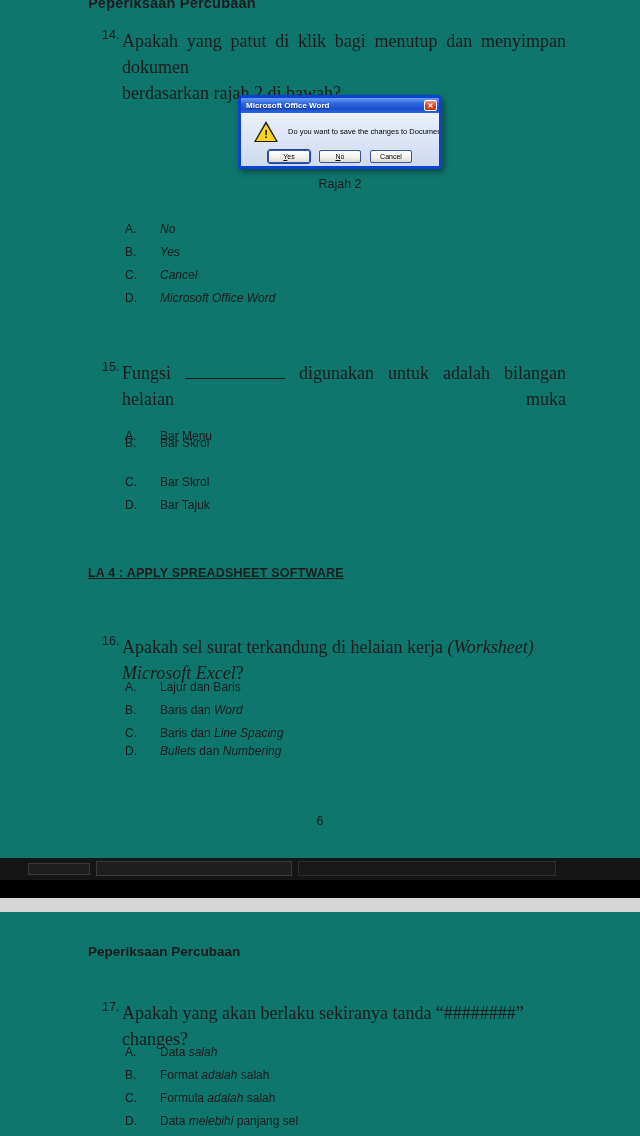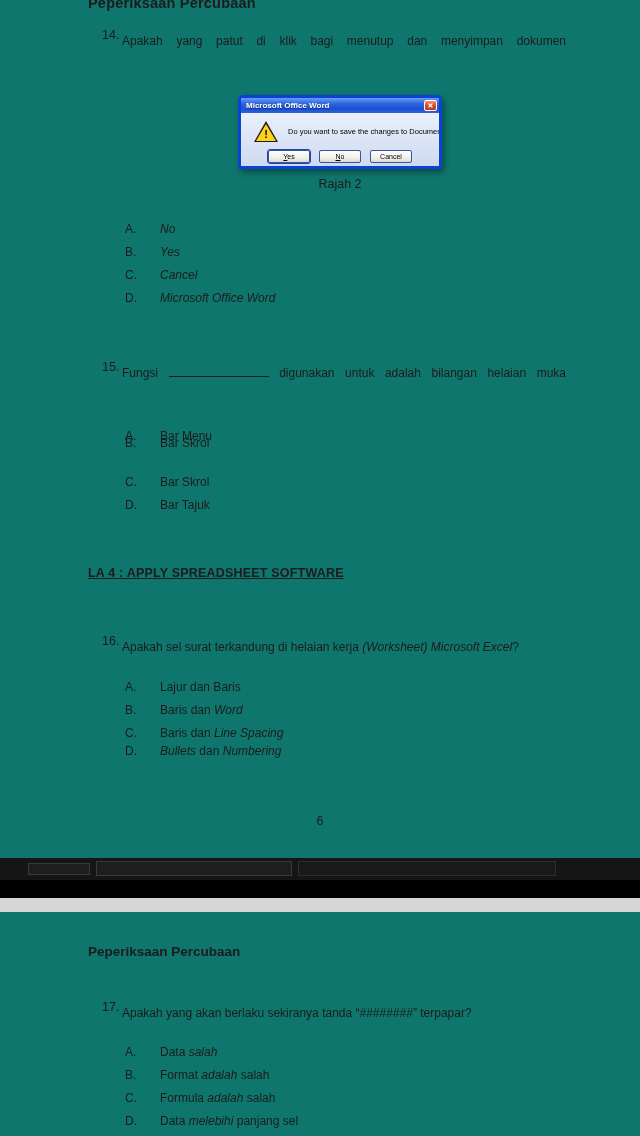--- a/index.html
+++ b/index.html
@@ -7,21 +7,21 @@
   .screen {
     position:relative; width:640px; height:1136px; overflow:hidden;
     background:#0f766e; font-family:"Liberation Sans", sans-serif;
     color:#1b1b1b;
   }
   .hdr { position:absolute; font-weight:bold; }
   .hdr1 { left:88px; top:-5px; font-size:14.5px; letter-spacing:0.2px; }
   .hdr2 { left:88px; top:944px; font-size:13.5px; }
 
   .qnum { position:absolute; left:90px; font-size:12.5px;margin-left:12px; }
-  .stem { position:absolute; left:122px; width:444px; font-size:12px; line-height:26px; }
+  .stem { position:absolute; left:122px; width:444px; font-size:18px; line-height:26px;font-family:Liberation Serif, serif; }
   .jline { text-align:justify; text-align-last:justify; }
   .blank { display:inline-block; width:100px; height:11px; border-bottom:1px solid #1b1b1b; vertical-align:baseline; }
 
   .opt { position:absolute; left:125px; font-size:12px; white-space:nowrap; }
   .opt .letter { display:inline-block; width:35px; }
   em { font-style:italic; }
 
   .section { position:absolute; left:88px; font-size:12.5px; font-weight:bold; text-decoration:underline; letter-spacing:0.2px; }
   .pagenum { position:absolute; left:0; width:640px; text-align:center; font-size:12.5px; }
 
@@ -74,20 +74,21 @@
 <body>
 
 <div class="screen">
 
   <div>
     <div class="hdr hdr1">Peperiksaan Percubaan</div>
 
     <div class="qnum" style="top:28px">14.</div>
     <div class="stem" style="top:28px">
       <div class="jline">Apakah yang patut di klik bagi menutup dan menyimpan dokumen</div>
+      <div>berdasarkan rajah 2 di bawah?</div>
     </div>
 
     <div class="dialog">
       <div class="dlg-titlebar">
         <span class="dlg-title">Microsoft Office Word</span>
         <span class="dlg-close">✕</span>
       </div>
       <div class="dlg-body">
         <span class="dlg-warning">
           <i class="tri-outer"></i>
@@ -167,21 +168,21 @@
     <i class="art art2"></i>
     <i class="art art3"></i>
   </div>
   <div class="strip-black"></div>
   <div class="strip-gray"></div>
 
   <div>
     <div class="hdr hdr2">Peperiksaan Percubaan</div>
 
     <div class="qnum" style="top:1000px">17.</div>
-    <div class="stem" style="top:1000px">Apakah yang akan berlaku sekiranya tanda “########” terpapar?</div>
+    <div class="stem" style="top:1000px">Apakah yang akan berlaku sekiranya tanda “########” changes?</div>
 
     <div class="opt" style="top:1045px">
       <span class="letter">A.</span><span class="otext"><span>Data </span><em>salah</em><span></span><em></em><span></span></span>
     </div>
     <div class="opt" style="top:1068px">
       <span class="letter">B.</span><span class="otext"><span>Format </span><em>adalah</em><span></span><em></em><span> salah</span></span>
     </div>
     <div class="opt" style="top:1091px">
       <span class="letter">C.</span><span class="otext"><span>Formula </span><em>adalah</em><span></span><em></em><span> salah</span></span>
     </div>

